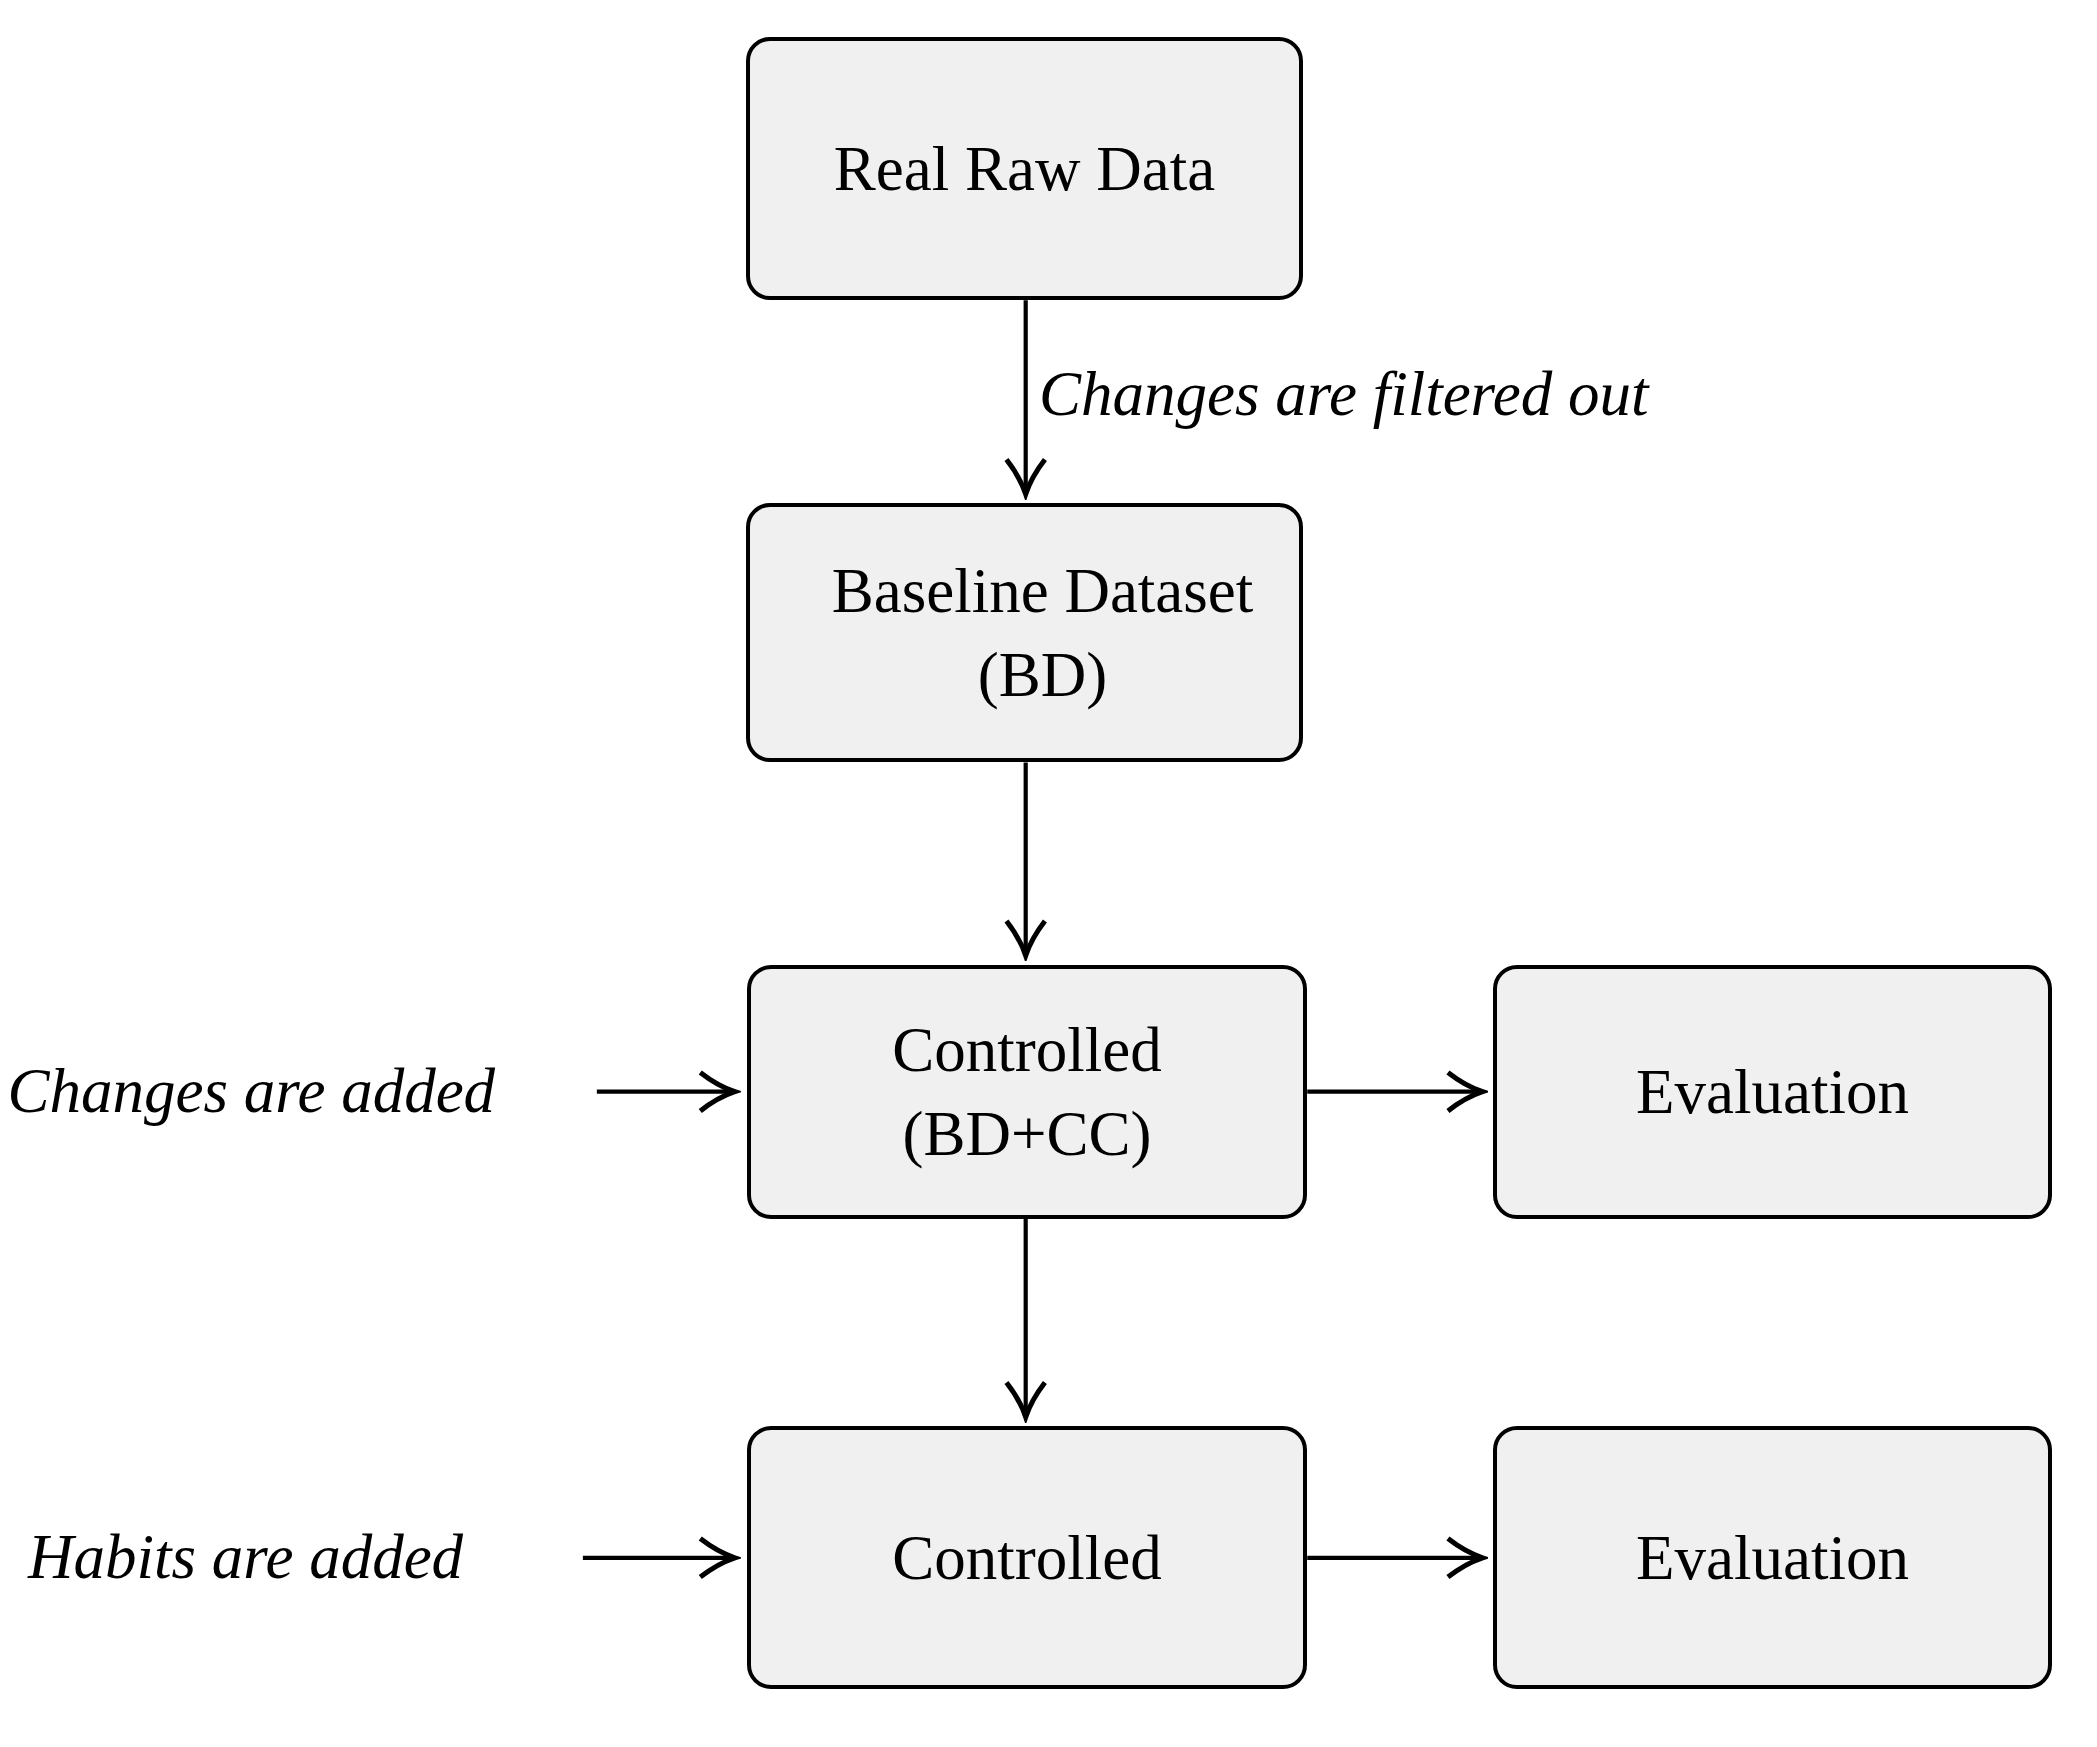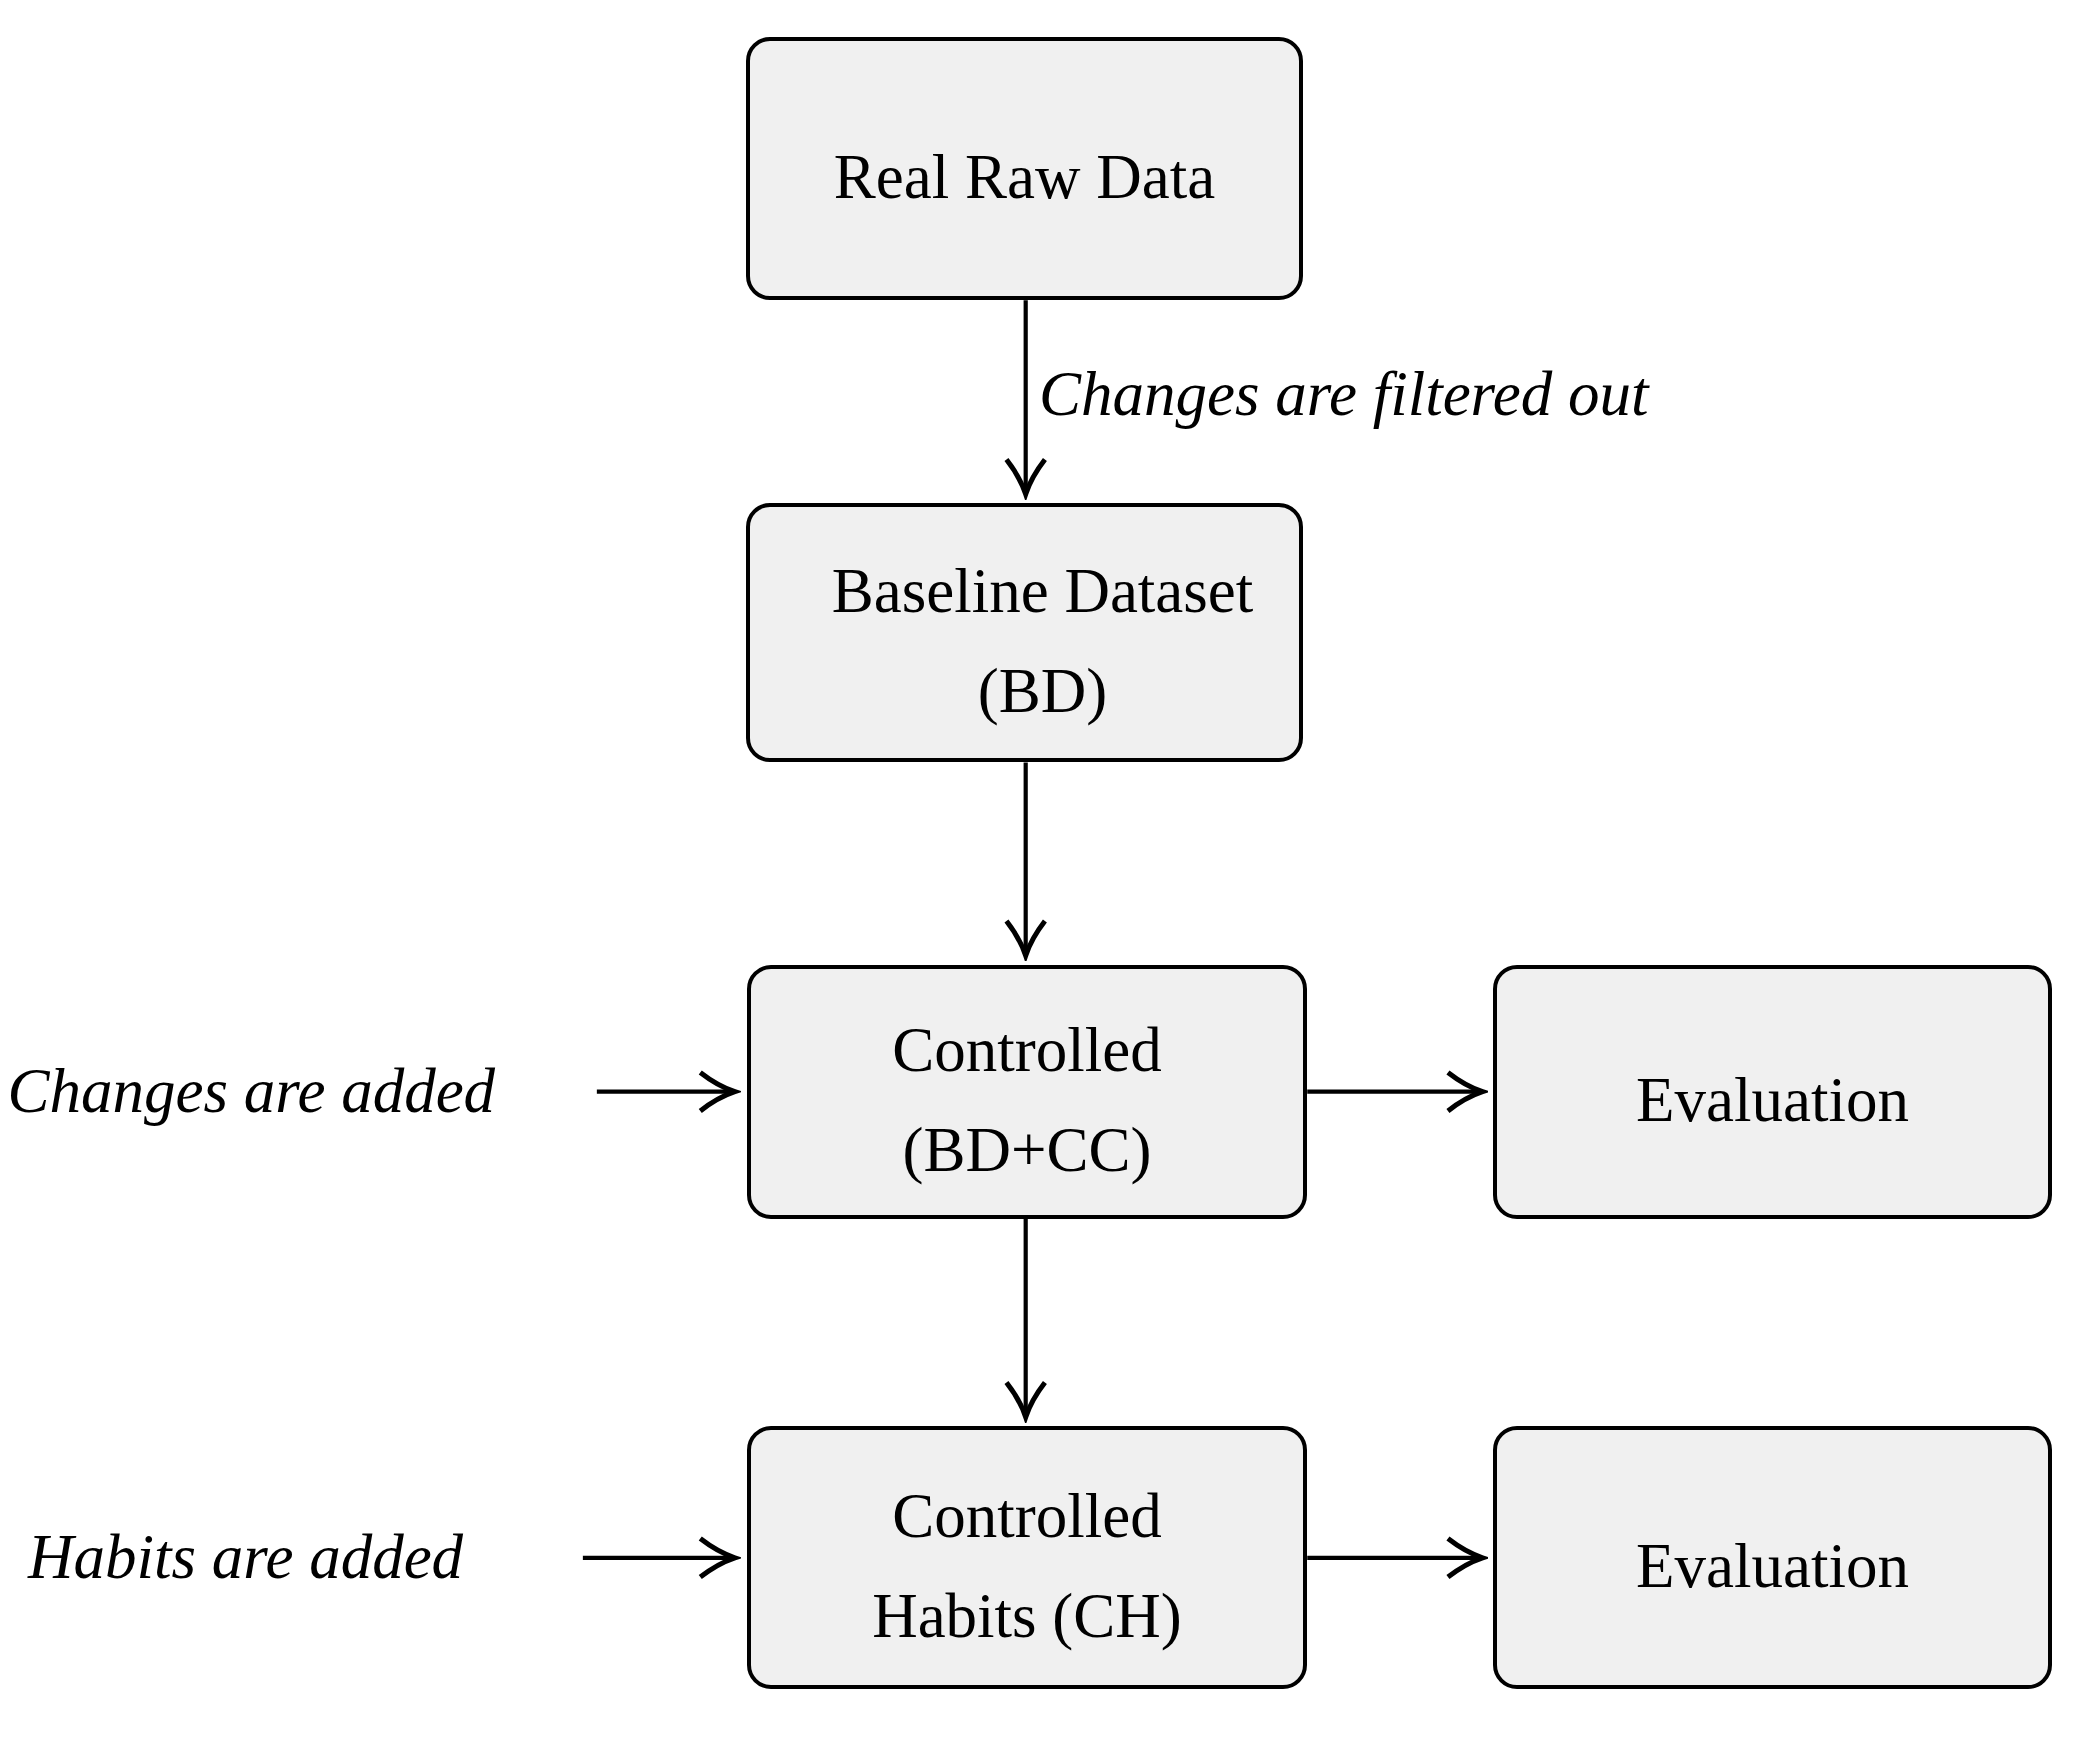--- a/index.html
+++ b/index.html
@@ -22,21 +22,21 @@
     border-radius: 24px;
     display: flex;
     flex-direction: column;
     align-items: center;
     justify-content: center;
     text-align: center;
     font-size: 63px;
     line-height: 84px;
     box-sizing: border-box;
   }
-  .node span { display: block; white-space: nowrap; margin-top: 16px; }
+  .node span { display: block; white-space: nowrap; }
 
   
   #node-real-raw-data      { left: 746px;  top: 37px;   width: 557px; height: 263px; }
   #node-baseline-dataset   { left: 746px;  top: 503px;  width: 557px; height: 259px; padding-left: 36px; }
   #node-controlled-changes { left: 747px;  top: 965px; width: 560px; height: 254px; }
   #node-evaluation-1       { left: 1493px; top: 965px; width: 559px; height: 254px; }
   #node-controlled-habits  { left: 747px;  top: 1426px; width: 560px; height: 263px; }
   #node-evaluation-2       { left: 1493px; top: 1426px; width: 559px; height: 263px; }
 
   .edge-label {
@@ -94,21 +94,20 @@
     <span>Controlled</span>
     <span>(BD+CC)</span>
   </div>
 
   <div class="node" id="node-evaluation-1">
     <span>Evaluation</span>
   </div>
 
   <div class="node" id="node-controlled-habits">
     <span>Controlled</span>
-    <span>Habits (CH)</span>
   </div>
 
   <div class="node" id="node-evaluation-2">
     <span>Evaluation</span>
   </div>
 
   <div class="edge-label" id="label-filtered">Changes are filtered out</div>
 
   <div class="edge-label" id="label-changes-added">Changes are added</div>
 

